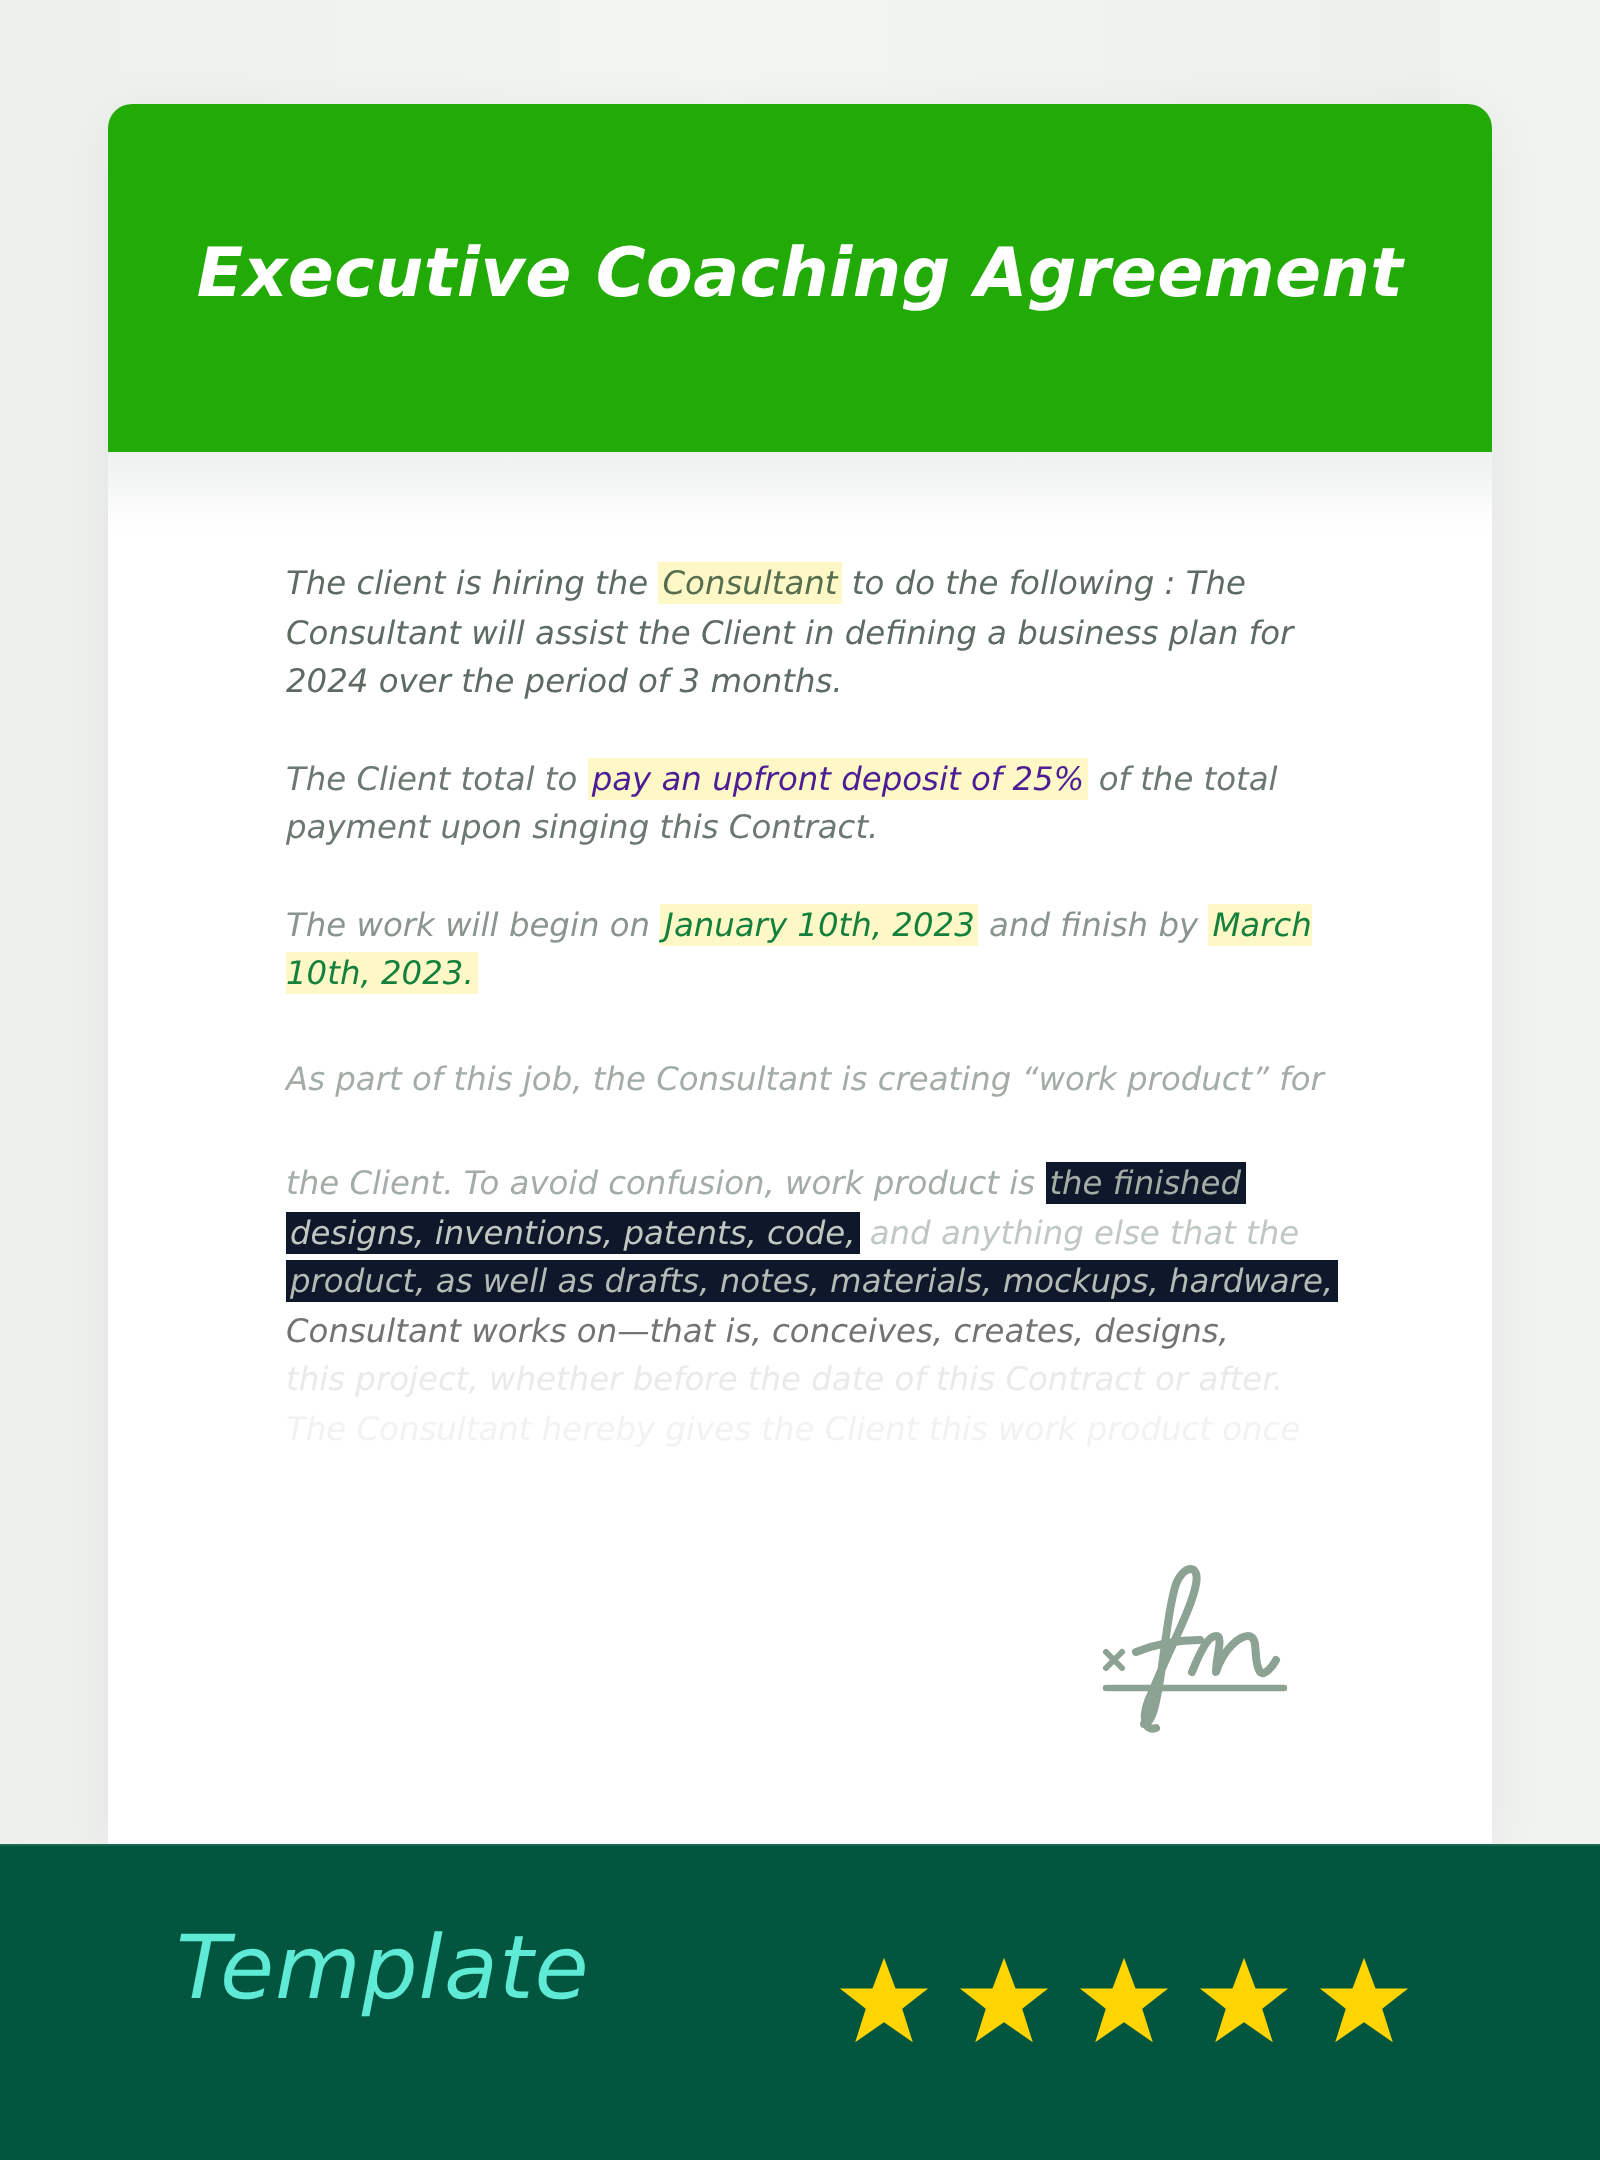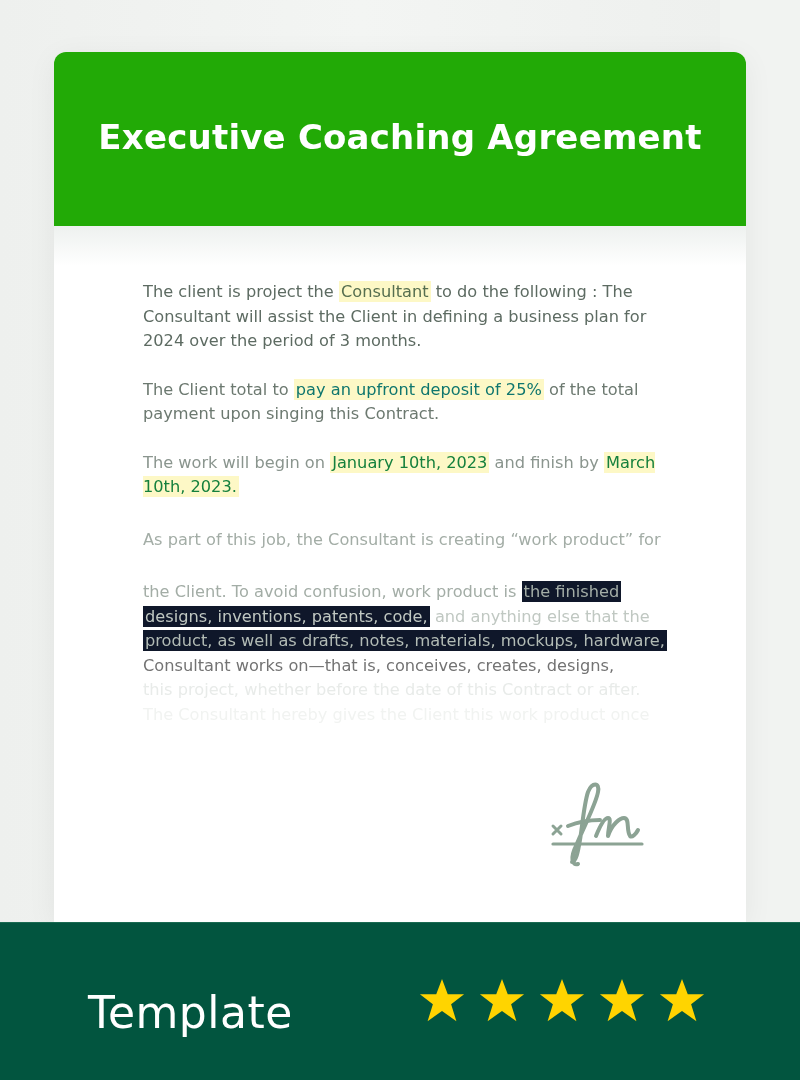--- a/index.html
+++ b/index.html
@@ -1,21 +1,21 @@
 <!DOCTYPE html>
 <html><head>
   <meta charset="utf-8">
   <style>
     * { box-sizing: border-box; margin: 0; padding: 0; }
     html, body {
       width: 800px; height: 1080px; overflow: hidden;
       background: #f1f3f1;
       font-family: "DejaVu Sans", "Liberation Sans", sans-serif;
     }
-    .page { position: relative; width: 720px; height: 1080px; background: linear-gradient(90deg, #eef0ee 0%, #f3f5f3 50%, #eef0ee 100%); }
+    .page { position: relative; width: 720px; height: 1080px; background: linear-gradient(90deg, #eef0ee 0%, #f3f5f3 50%, #eef0ee 100%); font-style: italic; }
 
     .card {
       position: absolute; left: 54px; top: 52px; width: 692px; height: 870px;
       background: #ffffff;
       border-radius: 12px 12px 0 0;
       box-shadow: 0 6px 30px rgba(0,0,0,0.06);
       overflow: hidden;
     }
     .card-header {
       height: 174px; background: #22aa06;
@@ -36,21 +36,21 @@
       font-size: 16.2px; line-height: 24.5px;
       font-family: "DejaVu Sans", sans-serif;
     }
     .para { margin-bottom: 24px; }
     .para.p1 { color: #5d6b62; }
     .para.p2 { color: #6c7970; }
     .para.p3 { color: #8a958e; margin-top: 24px; }
     .para.p4 { color: #a3ada6; }
     .hl { background: #fdf8c6; padding: 1px 2px; }
     .p1 .hl { color: #566e4f; }
-    .p2 .hl { color: #0f766e; margin-top: 20px; }
+    .p2 .hl { color: #4c1d95; margin-top: 20px; }
     .p3 .hl { color: #15803d; }
     .p4 .hl { background: #0f172a; }
 
     .fade-line { display: block; }
     .fl-1 { color: #a3ada6; margin-top: 28px; }
     .fl-2 { color: #b2bbb5; }
     .fl-3 { color: #c0c8c2; }
     .fl-4 { color: #737373; }
     .fl-5 { color: #dde1de; }
     .fl-6 { color: #e8ebe9; }
@@ -59,22 +59,22 @@
     .signature {
       position: absolute; left: 496px; top: 728px; width: 96px; height: 90px;
     }
 
     .footer {
       position: absolute; left: 0; top: 922px; width: 800px; height: 158px;
       background: #02553f;
       border-top: 1px solid #1a6a52;
     }
     .footer-label {
-      position: absolute; left: 88px; top: 64px;
-      color: #ffffff; font-size: 44px; font-weight: normal;
+      position: absolute; left: 88px; top: 36px;
+      color: #5eead4; font-size: 44px; font-weight: normal;
       font-family: "DejaVu Sans", sans-serif; letter-spacing: 0.5px;
     }
     .stars {
       position: absolute; left: 418px; top: 54px;
       display: flex; gap: 12px;
     }
     .star { width: 48px; height: 48px; display: block; }
   </style>
 </head>
 <body>
@@ -82,21 +82,21 @@
 <div class="page">
 
   <div class="card">
     <div class="card-header">
       <h1 class="card-title">Executive Coaching Agreement</h1>
     </div>
     <div class="header-shadow"></div>
 
     <div class="card-body">
       <p class="para p1">
-        <span>The client is project the </span><span class="hl">Consultant</span><span> to do the following : The Consultant will assist the Client in defining a business plan for 2024 over the period of 3 months.</span>
+        <span>The client is hiring the </span><span class="hl">Consultant</span><span> to do the following : The Consultant will assist the Client in defining a business plan for 2024 over the period of 3 months.</span>
       </p>
 
       <p class="para p2">
         <span>The Client total to </span><span class="hl">pay an upfront deposit of 25%</span><span> of the total payment upon singing this Contract.</span>
       </p>
 
       <p class="para p3">
         <span>The work will begin on </span><span class="hl">January 10th, 2023</span><span> and finish by </span><span class="hl">March 10th, 2023.</span>
       </p>
 

